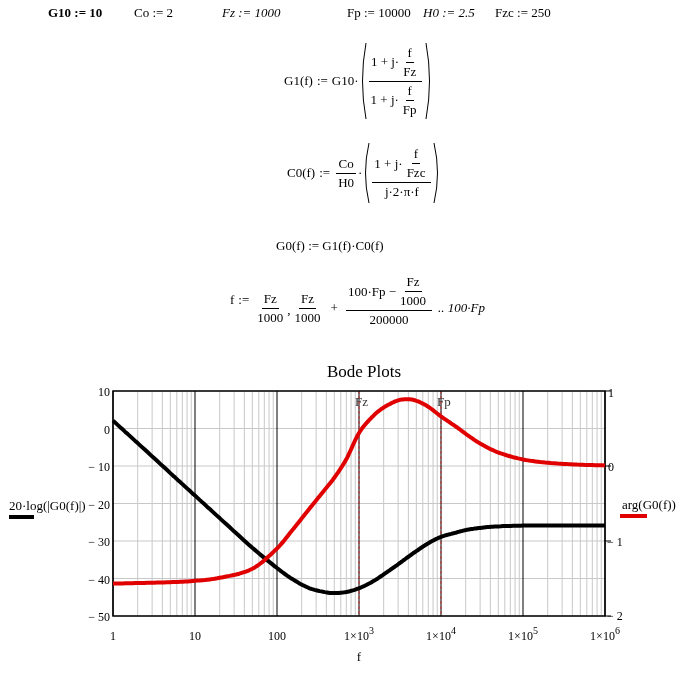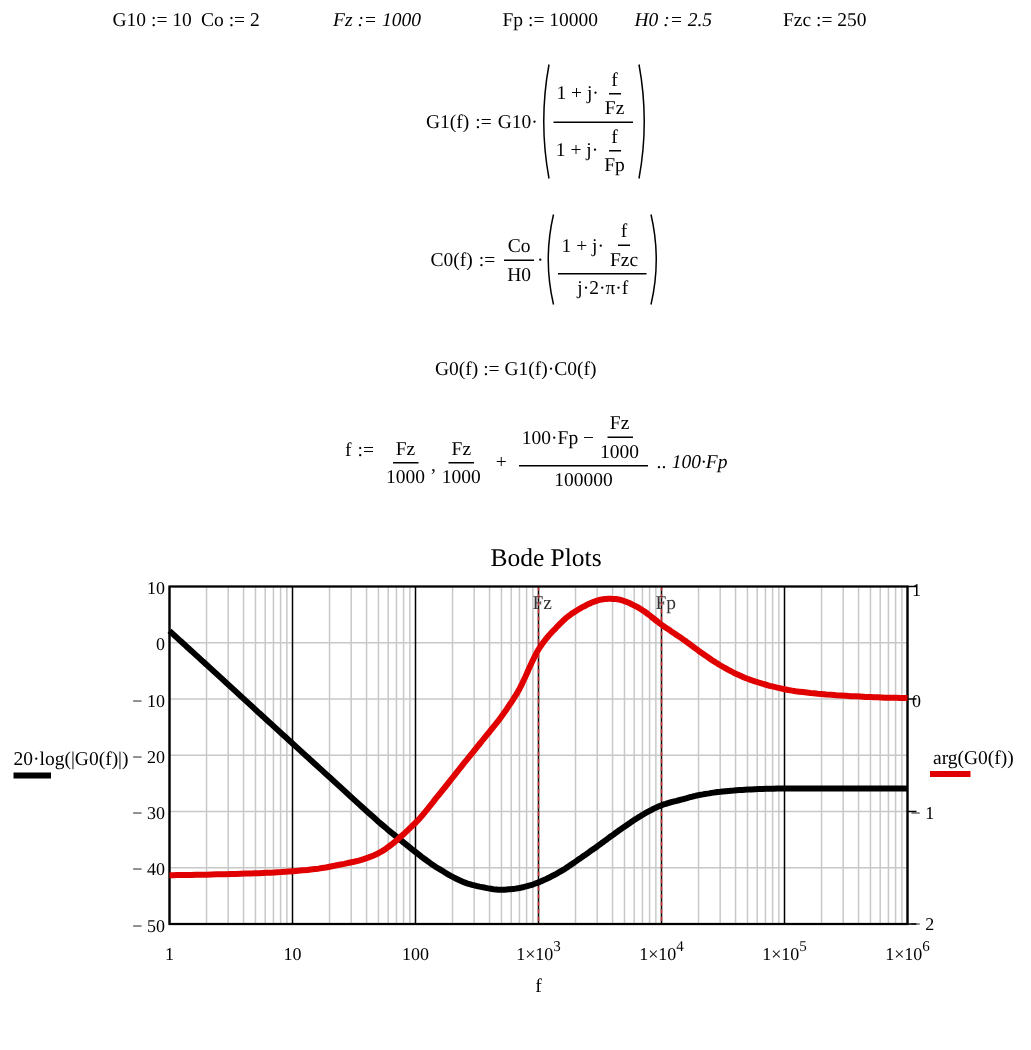--- a/index.html
+++ b/index.html
@@ -12,26 +12,26 @@
   .frac > .num { padding:0 2px 1px; border-bottom:1px solid #000; }
   .frac > .den { padding:1px 2px 0; }
   .paren { display:inline-block; vertical-align:middle; }
   #chart { position:absolute; left:0; top:355px; }
   svg text { font-family:"Liberation Serif", "DejaVu Serif", serif; }
 </style>
 </head>
 <body>
 
 <div id="defs">
-    <span class="abs defs" style="left: 75px;">G10 := 10</span>
+    <span class="abs defs" style="left: 48px; font-weight: bold;">G10 := 10</span>
     <span class="abs defs" style="left: 134px;">Co := 2</span>
     <span class="abs defs" style="left: 222px; font-style: italic;">Fz := 1000</span>
-    <span class="abs defs" style="left: 335px;">Fp := 10000</span>
+    <span class="abs defs" style="left: 347px;">Fp := 10000</span>
     <span class="abs defs" style="left: 423px; font-style: italic;">H0 := 2.5</span>
-    <span class="abs defs" style="left: 522px;">Fzc := 250</span>
+    <span class="abs defs" style="left: 495px;">Fzc := 250</span>
   </div>
 
 <div class="abs eq" style="left:284px; top:42px; height:78px; display:flex; align-items:center;">
   <span>G1(f)</span>
   <span style="margin:0 4px;">:=</span>
   <span>G10·</span>
   <svg class="paren" width="8" height="78">
       <path d="M7 1 Q0 39 7 77" stroke="#000" fill="none"></path>
     </svg>
   <span class="frac">
@@ -74,21 +74,21 @@
           <span class="den">Fzc</span>
         </span>
     </span>
     <span class="den">j·2·π·f</span>
   </span>
   <svg class="paren" width="8" height="62">
       <path d="M1 1 Q8 31 1 61" stroke="#000" fill="none"></path>
     </svg>
 </div>
 
-<div class="abs eq" style="left:290px; top:238px;">
+<div class="abs eq" style="left:276px; top:238px;">
   <span>G0(f) := G1(f)·C0(f)</span>
 </div>
 
 <div class="abs eq" style="left:230px; top:272px; height:56px; display:flex; align-items:center;">
   <span>f</span>
   <span style="margin:0 4px;">:=</span>
   <span class="frac" style="align-self:flex-end;margin-bottom:2px;">
       <span class="num">Fz</span>
       <span class="den">1000</span>
     </span>
@@ -99,21 +99,21 @@
     </span>
   <span style="margin:0 6px;align-self:flex-end;margin-bottom:12px;">+</span>
   <span class="frac" style="align-self:flex-end;">
     <span class="num" style="display:flex;align-items:center;">
       <span>100·Fp −</span>
       <span class="frac">
           <span class="num">Fz</span>
           <span class="den">1000</span>
         </span>
     </span>
-    <span class="den">100000</span>
+    <span class="den">200000</span>
   </span>
   <span style="margin-left:4px;align-self:flex-end;margin-bottom:12px;font-style:italic;">.. 100·Fp</span>
 </div>
 
 <svg id="chart" width="687" height="345">
     <text x="364" y="22" text-anchor="middle" font-size="17">Bode Plots</text>
     <line x1="137.68445964444646" y1="36" x2="137.68445964444646" y2="261" stroke="#c8c8c8" stroke-width="1"></line>
     <line x1="152.12394288701233" y1="36" x2="152.12394288701233" y2="261" stroke="#c8c8c8" stroke-width="1"></line>
     <line x1="162.36891928889293" y1="36" x2="162.36891928889293" y2="261" stroke="#c8c8c8" stroke-width="1"></line>
     <line x1="170.31554035555354" y1="36" x2="170.31554035555354" y2="261" stroke="#c8c8c8" stroke-width="1"></line>

